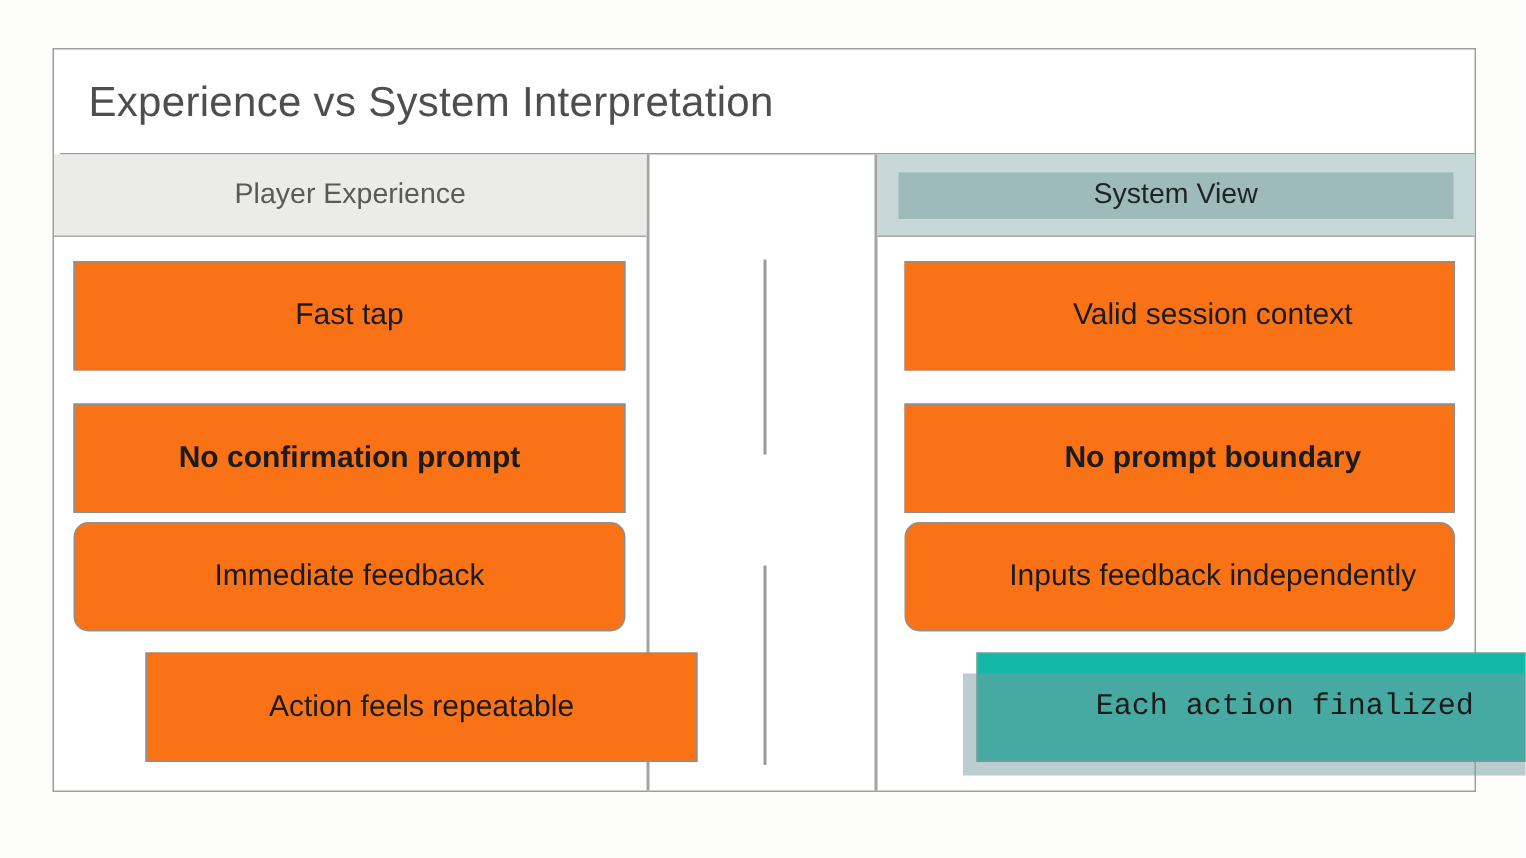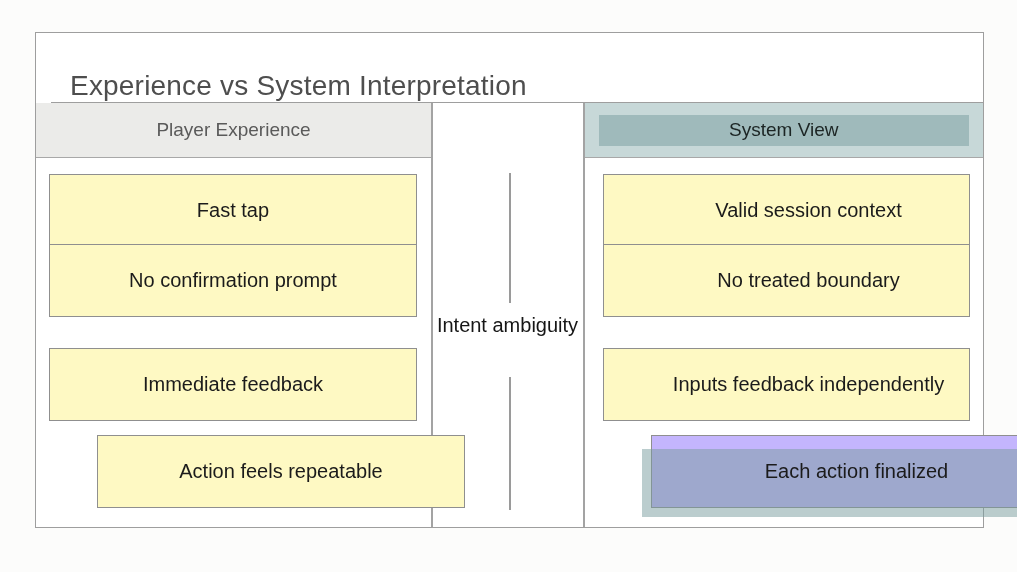--- a/index.html
+++ b/index.html
@@ -12,23 +12,23 @@
   .stage { position: relative; width: 1017px; height: 572px; }
 
   .frame {
     position: absolute; left: 35px; top: 32px;
     width: 949px; height: 496px;
     background: #ffffff;
     border: 1.5px solid #9e9e9e;
   }
 
   .title-row {
-    position: absolute; left: 15px; top: 0; right: 0; height: 70px;
+    position: absolute; left: 4px; top: 0; right: 0; height: 70px;
     border-bottom: 1.5px solid #9e9e9e;
-    display: flex; align-items: flex-end;
+    display: flex; align-items: center;
     padding-left: 19px;
   }
   .title-row h1 {
     font-size: 28px; font-weight: 400; color: #4e4e4e;
     letter-spacing: 0.2px;
   }
 
   .vline {
     position: absolute; top: 70px; bottom: 0; width: 1.5px;
     background: #a3a3a3;
@@ -53,33 +53,33 @@
   }
   .header-band {
     position: absolute; left: 14px; right: 14px; top: 12px; bottom: 11px;
     background: rgba(120, 156, 158, 0.5);
     z-index: 1;
   }
   .header-cell .label { position: relative; z-index: 2; }
 
   .item-box {
     position: absolute; height: 73px;
-    background: #fef9c3;
+    background: #f97316;
     border: 1.5px solid #8f8f8f;
     display: flex; align-items: center; justify-content: center;
     font-size: 20px; color: #1b1b1b;
   }
   .col-left  .item-box { left: 13px;  width: 368px; }
   .col-right .item-box { left: 567px; width: 367px; padding-left: 44px; }
   .row-0 { top: 141px; }
-  .row-1 { top: 211px; }
-  .row-2 { top: 315px; }
+  .row-1 { top: 236px; font-weight: bold; }
+  .row-2 { top: 315px; border-radius: 10px; }
   .row-3 { top: 402px; margin-left: 48px; }
 
-  .item-box.highlighted { background: #c4b5fd; }
+  .item-box.highlighted { background: #14b8a6; font-family: Liberation Mono, monospace; }
   .highlight-swipe {
     position: absolute; left: -10px; top: 13px;
     width: calc(100% + 18px); height: calc(100% - 3px);
     background: rgba(120, 156, 158, 0.5);
     z-index: 1; pointer-events: none;
   }
   .item-box .label { position: relative; z-index: 2; }
 
   .connector-line {
     position: absolute; left: 473px; width: 2px;
@@ -131,29 +131,28 @@
       </div>
       <div class="item-box row-2">
         <span class="label">Immediate feedback</span>
       </div>
       <div class="item-box row-3">
         <span class="label">Action feels repeatable</span>
       </div>
     </div>
 
     <div class="connector-line seg1"></div>
-    <div class="connector-label">Intent ambiguity</div>
     <div class="connector-line seg2"></div>
 
     <div class="col-right">
       <div class="item-box row-0">
         <span class="label">Valid session context</span>
       </div>
       <div class="item-box row-1">
-        <span class="label">No treated boundary</span>
+        <span class="label">No prompt boundary</span>
       </div>
       <div class="item-box row-2">
         <span class="label">Inputs feedback independently</span>
       </div>
       <div class="item-box row-3 highlighted">
         <div class="highlight-swipe"></div>
         <span class="label">Each action finalized</span>
       </div>
     </div>
 

